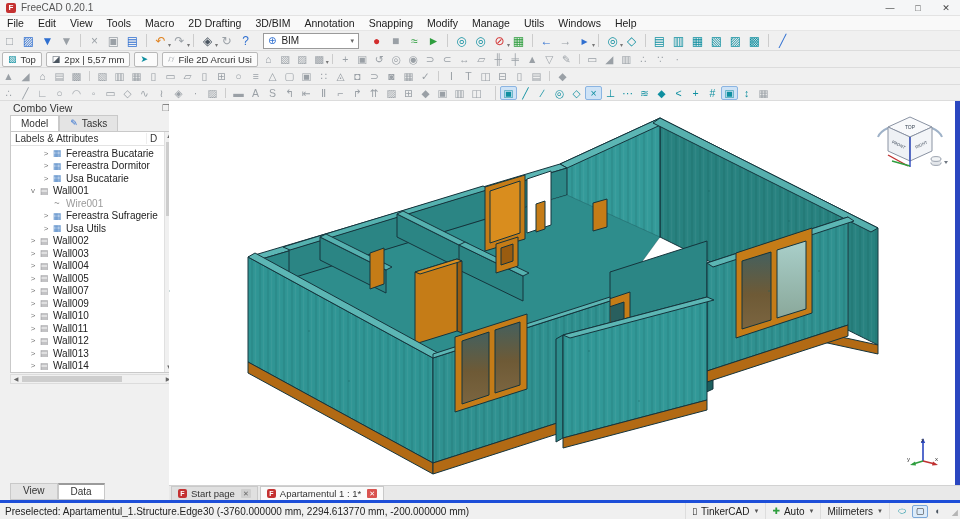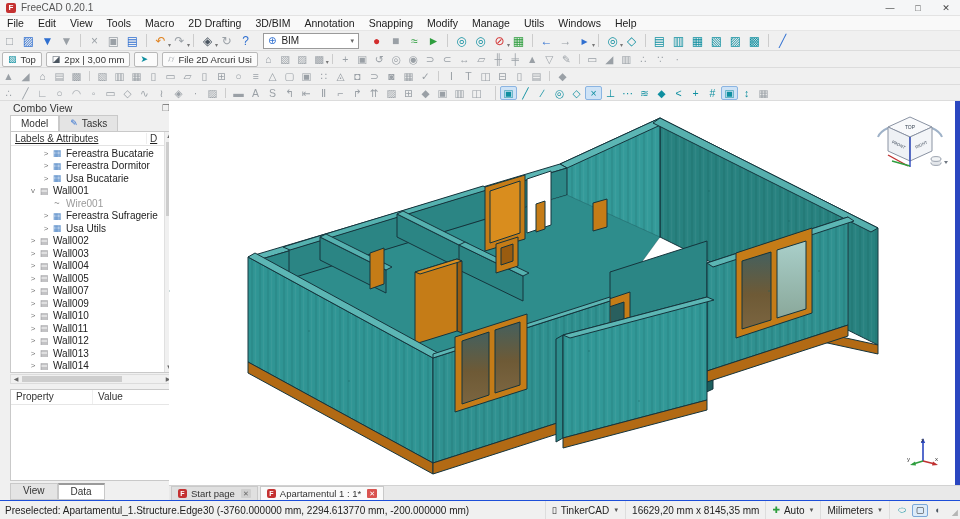--- a/index.html
+++ b/index.html
@@ -49,21 +49,21 @@
     border-right:1px solid #c9c9c9;font-size:10.5px;color:#222;}
   #cv-header{position:absolute;left:0;top:0;width:100%;height:14px;display:flex;align-items:center;
     padding:0 5px;color:#333;}
   #cv-float{margin-left:auto;color:#666;font-size:9px;}
   #cv-tabs{position:absolute;left:2px;top:14px;height:16px;display:flex;}
   .cvtab{padding:0 10px;line-height:15px;border:1px solid #c9c9c9;border-bottom:none;background:#e4e4e4;
     font-size:10px;color:#333;display:flex;align-items:center;}
   .cvtab.active{background:#fff;}
   .cvtab .pen{color:#2f6fd0;margin-right:4px;font-size:9px;}
   #tree-wrap{position:absolute;left:2px;top:30px;width:164px;height:242px;background:#fff;
-    border:1px solid #c9c9c9;overflow:hidden;text-decoration:underline;}
+    border:1px solid #c9c9c9;overflow:hidden;}
   #tree-header{height:14px;border-bottom:1px solid #e3e3e3;display:flex;align-items:center;
     font-size:10px;color:#333;}
   #tree-header .th1{padding-left:4px;width:136px;border-right:1px solid #eee;}
   #tree-header .th2{padding-left:3px;}
   #tree-rows{position:absolute;left:0;top:15px;right:9px;bottom:0;}
   .tree-row{height:12.5px;display:flex;align-items:center;white-space:nowrap;
     padding-left:calc(17px + var(--lv,0)*13px - 26px);font-size:10px;color:#222;}
   .tree-row .exp{width:10px;color:#777;font-size:8px;text-align:center;flex:0 0 auto;}
   .tree-row .tico{width:12px;margin-right:3px;font-size:9px;text-align:center;flex:0 0 auto;}
   .tree-row.gray .lbl{color:#9a9a9a;text-align:center;}
@@ -102,21 +102,21 @@
   .mdi-tab.active{background:#fafafa;}
   .mdi-tab .flogo{width:9px;height:9px;background:#c43131;border-radius:2px;color:#fff;
     font-size:7px;font-weight:bold;text-align:center;line-height:9px;margin-right:4px;}
   .mdi-tab .cls{margin-left:6px;font-size:7px;width:10px;height:9px;text-align:center;line-height:9px;
     border-radius:1px;}
   .cl-gray{background:#cfcfcf;color:#666;}
   .cl-red{background:#d9534f;color:#fff;}
 
   
   #statusbar{position:absolute;left:0;top:500px;width:960px;height:19px;background:#f0f0f0;
-    border-top:1px solid #1d4ed8;display:flex;align-items:center;font-size:10px;color:#222;}
+    border-top:3px solid #1d4ed8;display:flex;align-items:center;font-size:10px;color:#222;}
   #status-msg{padding-left:5px;white-space:nowrap;}
   #status-right{margin-left:auto;display:flex;align-items:center;height:100%;}
   .st-item{display:flex;align-items:center;padding:0 6px;height:100%;border-left:1px solid #dddddd;
     white-space:nowrap;}
   .st-item .sico{margin-right:4px;font-size:9px;}
   .st-item .caret{margin-left:4px;font-size:6px;color:#555;}
   .st-mini{width:16px;height:13px;display:flex;align-items:center;justify-content:center;
     font-size:9px;margin:0 1px;border-radius:2px;}
   .st-mini.on{border:1px solid #7aa7d8;background:#dcebf9;}
   #grip{width:10px;height:100%;color:#b5b5b5;font-size:8px;display:flex;align-items:flex-end;justify-content:flex-end;padding:0 2px 2px 0;}
@@ -186,21 +186,21 @@
     </div>
 </div>
 
 <div id="tb2" class="tbrow">
   <div class="tbtn">
     <span class="bico c-teal">▧</span>
     <span>Top</span>
   </div>
   <div class="tbtn">
     <span class="bico c-dark">◪</span>
-    <span>2px | 3,00 mm</span>
+    <span>2px | 5,57 mm</span>
   </div>
   <div class="tbtn">
     <span class="bico c-teal">➤</span>
   </div>
   <div class="tbtn">
     <span class="bico c-gray">⌭</span>
     <span>File 2D Arcuri Usi</span>
   </div>
   <div style="display:flex">
 
@@ -438,26 +438,20 @@
       <div class="arr">▲</div>
       <div class="thumb"></div>
       <div class="arr down">▼</div>
     </div>
   </div>
   <div id="hscroll">
     <div class="harr">◀</div>
     <div class="hthumb"></div>
     <div class="harr r">▶</div>
   </div>
-  <div id="prop-panel">
-    <div id="prop-head">
-      <span class="ph1">Property</span>
-      <span class="ph2">Value</span>
-    </div>
-  </div>
   <div id="pd-tabs">
     <div class="pdtab">View</div>
     <div class="pdtab active">Data</div>
   </div>
 </div>
 
 <div id="viewport">
   <svg width="786" height="384" viewBox="0 0 786 384">
     <defs>
       <pattern id="streak" width="8" height="24" patternUnits="userSpaceOnUse">
@@ -630,23 +624,20 @@
 
 <div id="statusbar">
   <span id="status-msg">Preselected: Apartamentul_1.Structure.Edge30 (-3760.000000 mm, 2294.613770 mm, -200.000000 mm)</span>
   <div id="status-right">
     <div class="st-item">
       <span class="sico">▯</span>
       <span>TinkerCAD</span>
       <span class="caret">▼</span>
     </div>
     <div class="st-item">
-      <span>16629,20 mm x 8145,35 mm</span>
-    </div>
-    <div class="st-item">
       <span class="sico c-green">✚</span>
       <span>Auto</span>
       <span class="caret">▼</span>
     </div>
     <div class="st-item">
       <span>Milimeters</span>
       <span class="caret">▼</span>
     </div>
     <div class="st-item" style="border-left:1px solid #ddd;padding:0 3px">
       <span class="st-mini c-teal">⬭</span>

